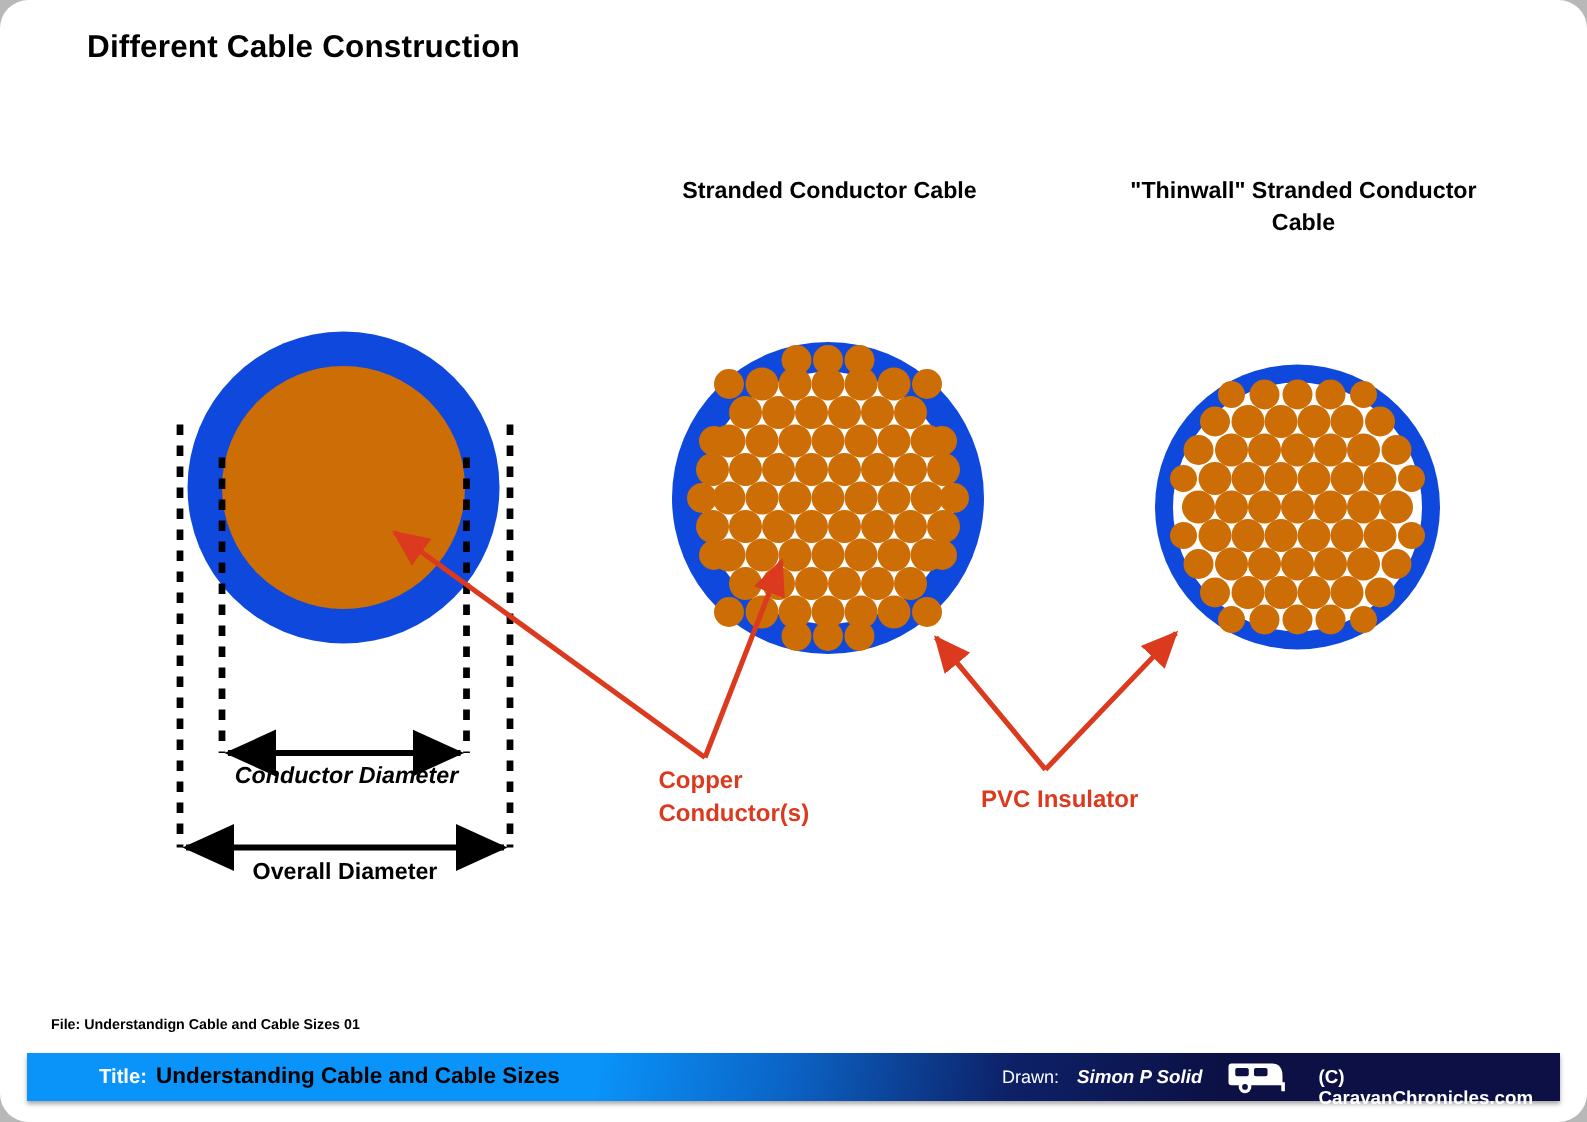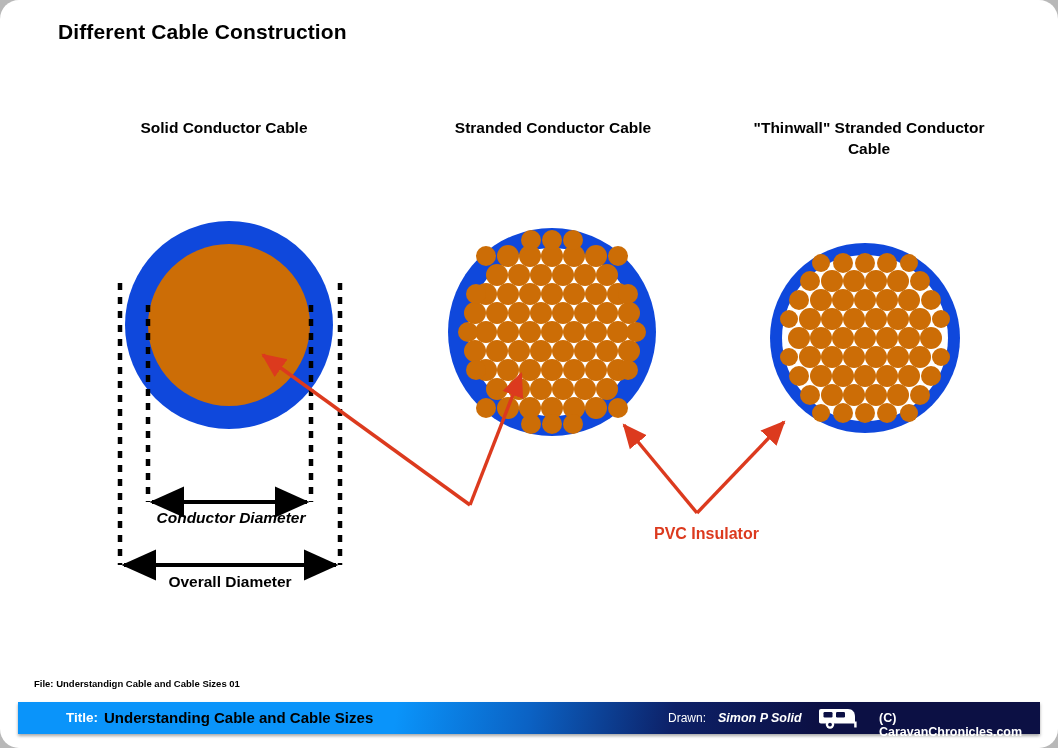--- a/index.html
+++ b/index.html
@@ -326,27 +326,30 @@
     <g stroke="#DC3A1E" stroke-width="3.4" fill="none">
       <line x1="470" y1="505" x2="263" y2="355" marker-end="url(#arrowRed)"></line>
       <line x1="470" y1="505" x2="521" y2="374" marker-end="url(#arrowRed)"></line>
       <line x1="697" y1="513" x2="624" y2="425" marker-end="url(#arrowRed)"></line>
       <line x1="697" y1="513" x2="784" y2="422" marker-end="url(#arrowRed)"></line>
     </g>
   </svg>
 
   <div class="doc-title">Different Cable Construction</div>
 
-  <div class="cable-heading h-solid">Solid Conductor Cable</div>
   <div class="cable-heading h-strand">Stranded Conductor Cable</div>
   <div class="cable-heading h-thin">"Thinwall" Stranded Conductor Cable</div>
 
   <div class="dim-label dim-cond">Conductor Diameter</div>
   <div class="dim-label dim-over">Overall Diameter</div>
 
+  <div class="ann-label ann-copper">
+    <div>Copper</div>
+    <div>Conductor(s)</div>
+  </div>
   <div class="ann-label ann-pvc">PVC Insulator</div>
 
   <div class="file-note">File: Understandign Cable and Cable Sizes 01</div>
 
   <div id="titlebar">
     <span class="tb-title-key">Title:</span>
     <span class="tb-title-val">Understanding Cable and Cable Sizes</span>
     <span class="tb-drawn-key">Drawn:</span>
     <span class="tb-drawn-val">Simon P Solid</span>
     <span class="tb-copy">(C) CaravanChronicles.com</span>

